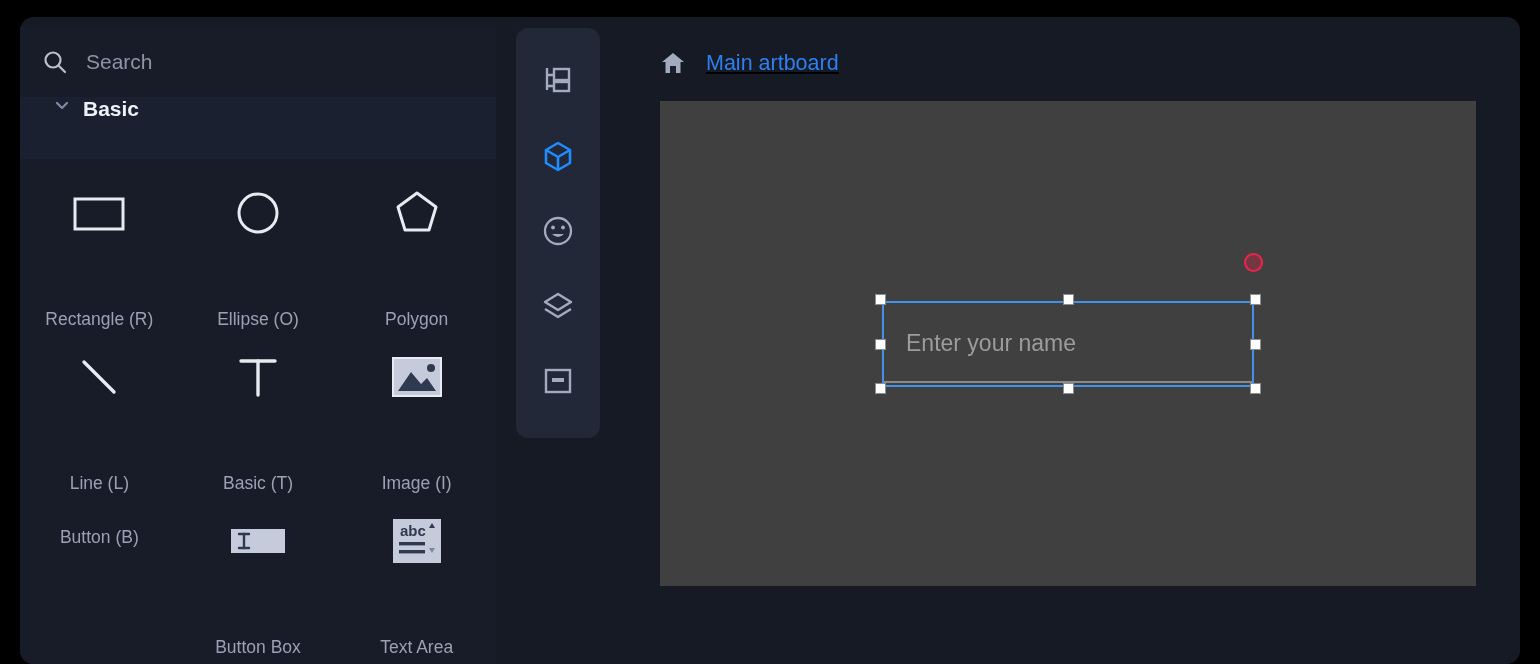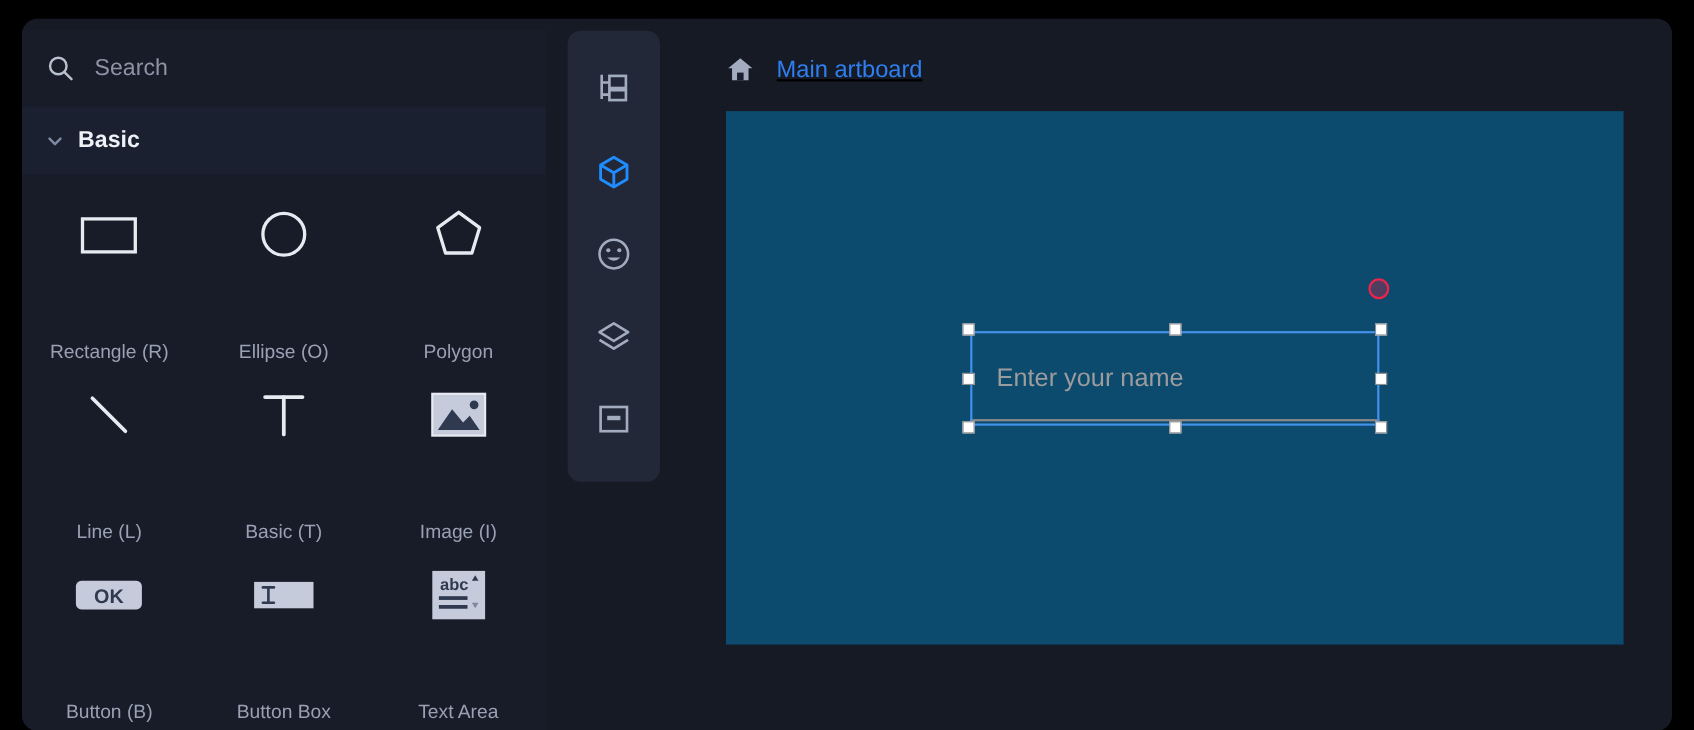--- a/index.html
+++ b/index.html
@@ -42,22 +42,22 @@
     margin-left: 18px;
     font-family: "Liberation Sans", sans-serif;
     font-size: 21px; color: #d9dde6; width: 330px;
   }
   #search-input::placeholder { color: #8e94a6; }
 
   #section-basic {
     position: absolute; left: 0; top: 70px;
     width: 476px; height: 62px;
     background: #1b2030;
-    display: flex; align-items: center;
-    padding-left: 22px;
+    display: flex; align-items: flex-start;
+    padding-left: 34px;
   }
   #section-basic .chev { width: 16px; height: 16px; flex: 0 0 auto; }
   #section-basic .sec-label {
     margin-left: 13px; font-size: 21px; font-weight: bold; color: #eef1f6;
   }
 
   #tool-grid {
     position: absolute; left: 0; top: 132px;
     width: 476px; height: 515px;
     background: #171c28;
@@ -116,21 +116,21 @@
   #breadcrumb .crumb-text {
     margin-left: 20px;
     font-size: 21.5px; color: #2f7ff0;
     cursor: pointer;
   }
 
   #artboard {
     position: absolute;
     left: 60px; top: 84px;
     width: 816px; height: 485px;
-    background: #0c4a6e;
+    background: #404040;
   }
 
   
   #selected-input {
     position: absolute;
     left: 222px; top: 200px;
     width: 372px; height: 86px;
   }
   #selected-input .placeholder {
     position: absolute; left: 24px; top: 29px;
@@ -250,26 +250,20 @@
           <svg width="58" height="48" viewBox="0 0 58 48">
             <rect x="5" y="5" width="48" height="38" fill="#c5cbdb" stroke="#e7eaf1" stroke-width="2"></rect>
             <circle cx="43" cy="15" r="4" fill="#2f3a50"></circle>
             <polygon points="10,38 23,19 33,31 39,25 48,38" fill="#2f3a50"></polygon>
           </svg>
         </span>
         <span class="tool-label">Image (I)</span>
       </div>
 
       <div class="tool-cell">
-        <span class="tool-icon">
-          <svg width="66" height="40" viewBox="0 0 66 40">
-            <rect x="3" y="7" width="60" height="26" rx="5" fill="#c5cbdb"></rect>
-            <text x="33" y="27" font-family="Liberation Sans, sans-serif" font-size="18" font-weight="bold" fill="#2f3a50" text-anchor="middle">OK</text>
-          </svg>
-        </span>
         <span class="tool-label">Button (B)</span>
       </div>
 
       <div class="tool-cell">
         <span class="tool-icon">
           <svg width="62" height="40" viewBox="0 0 62 40">
             <rect x="4" y="8" width="54" height="24" fill="#c5cbdb"></rect>
             <g stroke="#2f3a50" stroke-width="2.4" stroke-linecap="round">
               <line x1="12" y1="13" x2="22" y2="13"></line>
               <line x1="17" y1="13" x2="17" y2="27"></line>

